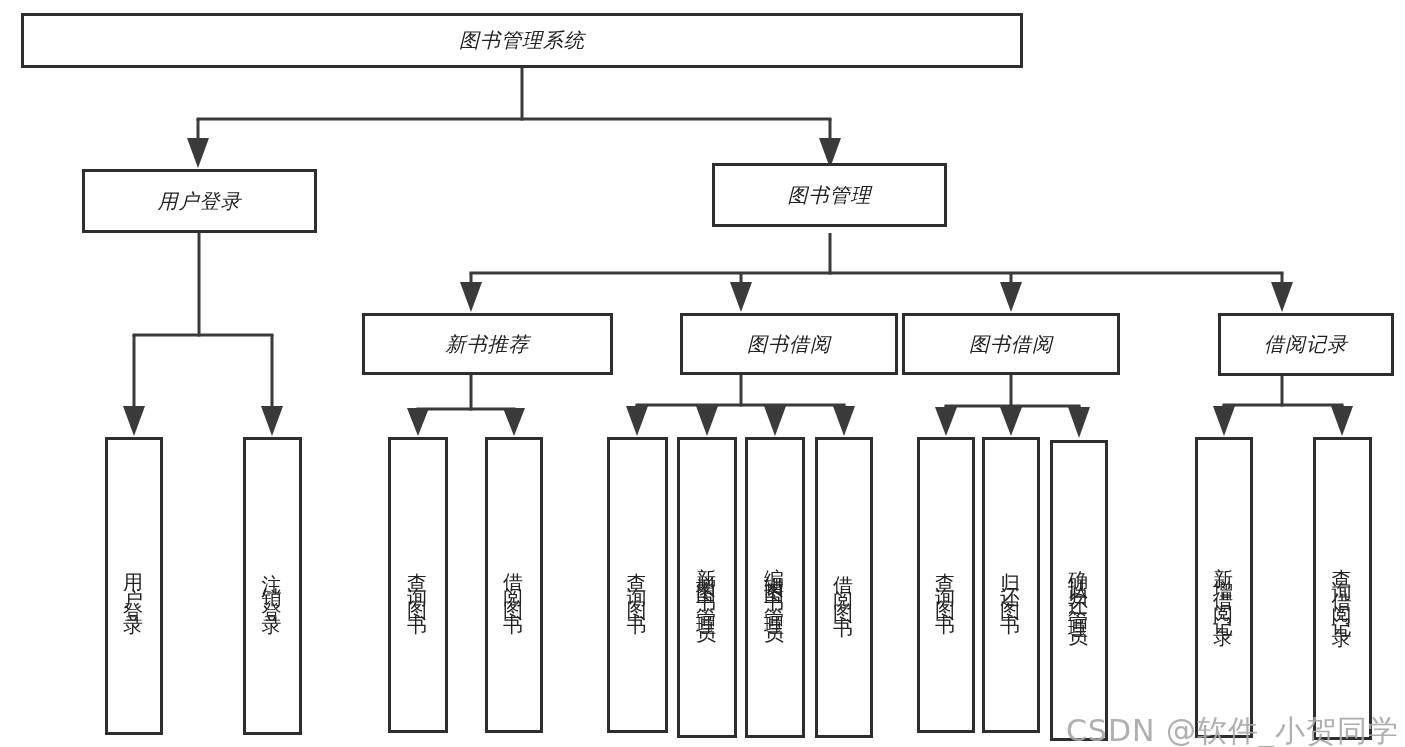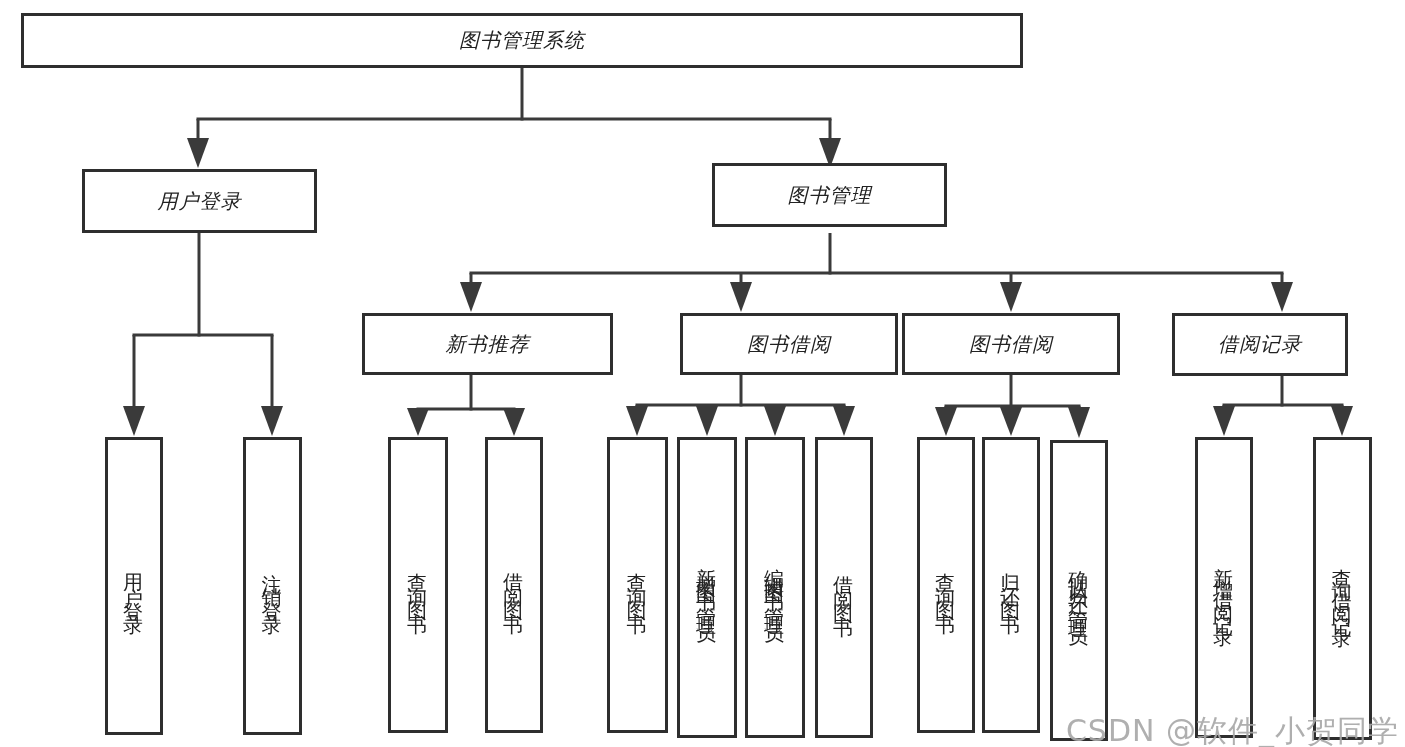--- a/index.html
+++ b/index.html
@@ -120,21 +120,21 @@
   </svg>
 
   <div class="hbox" style="left:21px;top:13px;width:1002px;height:55px;">图书管理系统</div>
 
   <div class="hbox" style="left:82px;top:169px;width:235px;height:64px;">用户登录</div>
   <div class="hbox" style="left:712px;top:163px;width:235px;height:64px;">图书管理</div>
 
   <div class="hbox" style="left:362px;top:313px;width:251px;height:62px;">新书推荐</div>
   <div class="hbox" style="left:632px;top:313px;width:218px;height:62px;margin-left:48px;">图书借阅</div>
   <div class="hbox" style="left:902px;top:313px;width:218px;height:62px;">图书借阅</div>
-  <div class="hbox" style="left:1172px;top:313px;width:176px;height:63px;">借阅记录</div>
+  <div class="hbox" style="left:1218px;top:313px;width:176px;height:63px;">借阅记录</div>
 
   <div class="vbox ls4" style="left:105px;top:437px;width:58px;height:298px;">
     <span>用户登录</span>
     </div>
   <div class="vbox ls4" style="left:243px;top:437px;width:59px;height:298px;">
     <span>注销登录</span>
     </div>
 
   <div class="vbox ls4" style="left:388px;top:437px;width:60px;height:296px;">
     <span>查询图书</span>

